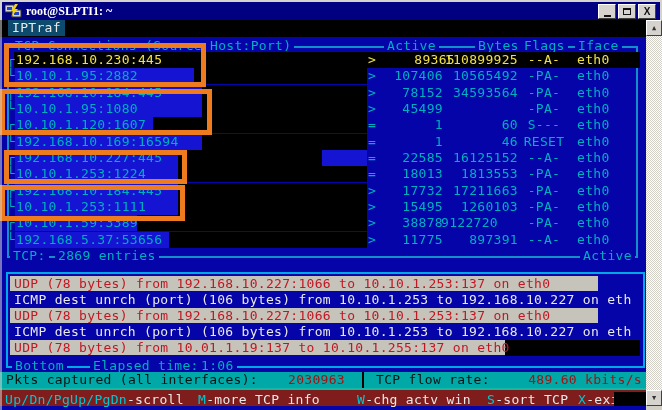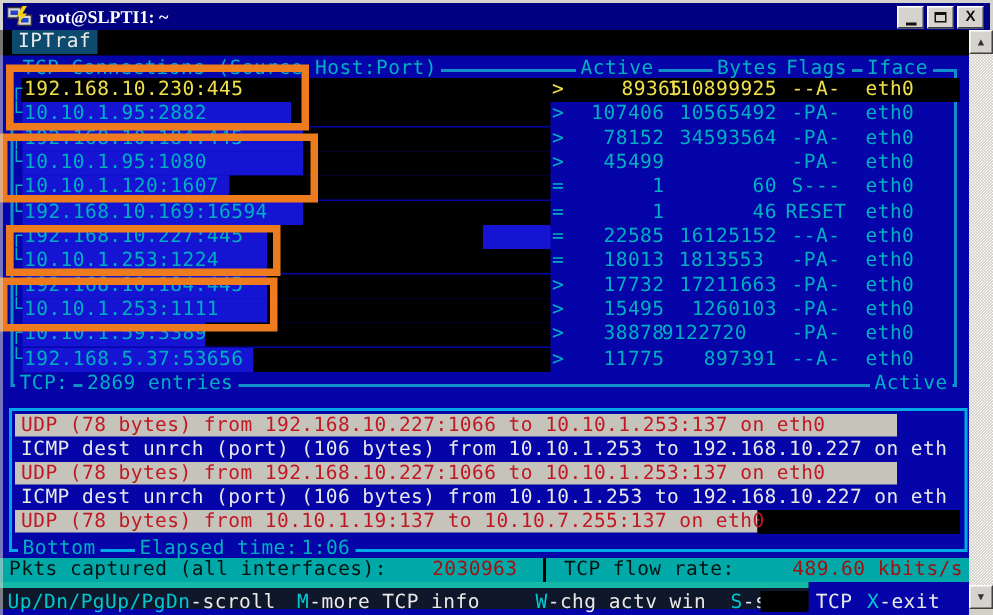--- a/index.html
+++ b/index.html
@@ -30,21 +30,21 @@
   .cy{color:#00AFC0;} .yl{color:#F0E04A;} .wh{color:#E9E9E9;} .rd{color:#C01822;}
   .abs{position:absolute;top:0;height:16px;white-space:pre;}
   .num{text-align:right;}
   .hlbar{position:absolute;top:0;height:16px;background:#1414D2;}
   .blkbar{position:absolute;top:0;height:16px;background:#000;}
   .graybar{position:absolute;top:0;height:15px;background:#C6C3BB;}
   
   .statusbar{position:absolute;left:0;top:352px;width:646px;height:16px;background:#00A8A8;color:#001414;}
   .statusbar .divider{position:absolute;left:362px;top:0;width:2px;height:16px;background:#000;}
   .statval{color:#A01212;}
-  .menubar{position:absolute;left:0;top:368px;width:539px;height:18px;background:#0f172a;border-top:4px solid #14b8a6;box-sizing:border-box;}
+  .menubar{position:absolute;left:0;top:368px;width:646px;height:18px;background:#7f1d1d;border-top:2px solid #14b8a6;box-sizing:border-box;}
   .menukey{color:#00C8D2;} .menudesc{color:#E9E9E9;}
   .menu-redact{position:absolute;right:0;top:2px;width:32px;height:14px;background:#000;}
   
   .scrollbar{position:absolute;right:0;top:20px;width:16px;height:390px;background-color:#D2CFC7;
      background-image:linear-gradient(45deg,#fff 25%,transparent 25%,transparent 75%,#fff 75%),
                       linear-gradient(45deg,#fff 25%,transparent 25%,transparent 75%,#fff 75%);
      background-size:2px 2px;background-position:0 0,1px 1px;}
   .sb-btn{position:absolute;left:0;width:16px;height:16px;background:#D6D3CE;
           border-top:1px solid #fff;border-left:1px solid #fff;border-right:1px solid #404040;border-bottom:1px solid #404040;
           box-sizing:border-box;font-size:7px;color:#333;display:flex;align-items:center;justify-content:center;}
@@ -175,21 +175,21 @@
           <span class="abs cy" style="left: 520px; width: 48px; text-align: center;">--A-</span>
           <span class="abs cy" style="left: 577px;">eth0</span>
         </div>
         <div class="termline" style="top: 146.31px;">
           <span class="hlbar" style="left: 15px; width: 163px;"></span>
           <span class="blkbar" style="left: 178px; width: 189px;"></span>
           <span class="abs cy" style="left: 7px;">└</span>
           <span class="abs cy" style="left: 16px;">10.10.1.253:1224</span>
           <span class="abs cy" style="left: 368px;">=</span>
           <span class="abs num cy" style="left: 378px; width: 65px;">18013</span>
-          <span class="abs num cy" style="left: 444px; width: 74px; text-align: center;">1813553</span>
+          <span class="abs num cy" style="left: 444px; width: 74px;">1813553</span>
           <span class="abs cy" style="left: 520px; width: 48px; text-align: center;">-PA-</span>
           <span class="abs cy" style="left: 577px;">eth0</span>
         </div>
         <div class="termline" style="top: 162.64px;">
           <span class="hlbar" style="left: 15px; width: 163px;"></span>
           <span class="blkbar" style="left: 178px; width: 189px;"></span>
           <span class="abs cy" style="left: 7px;">┌</span>
           <span class="abs cy" style="left: 16px;">192.168.10.184:445</span>
           <span class="abs cy" style="left: 368px;">&gt;</span>
           <span class="abs num cy" style="left: 378px; width: 65px;">17732</span>
@@ -250,21 +250,21 @@
         <div class="termline" style="top: 288px;">
           <span class="graybar" style="left: 10px; width: 588px;"></span>
           <span class="abs rd" style="left: 14px;">UDP (78 bytes) from 192.168.10.227:1066 to 10.10.1.253:137 on eth0</span>
         </div>
         <div class="termline" style="top: 304px;">
           <span class="abs wh" style="left: 14px;">ICMP dest unrch (port) (106 bytes) from 10.10.1.253 to 192.168.10.227 on eth</span>
         </div>
         <div class="termline" style="top: 320px;">
           <span class="graybar" style="left: 10px; width: 495px;"></span>
           <span class="blkbar" style="left: 505px; width: 135px;"></span>
-          <span class="abs rd" style="left: 14px;">UDP (78 bytes) from 10.10.1.19:137 to 10.10.7.255:137 on eth0</span>
+          <span class="abs rd" style="left: 14px;">UDP (78 bytes) from 10.01.1.19:137 to 10.10.1.255:137 on eth0</span>
         </div>
       </div>
 
     <div class="termline" style="top:338px">
       <span class="patch" style="left:12px">Bottom</span>
       <span class="patch" style="left:90px">Elapsed time:</span>
       <span class="patch" style="left:198px">1:06</span>
     </div>
 
     <div class="statusbar">

